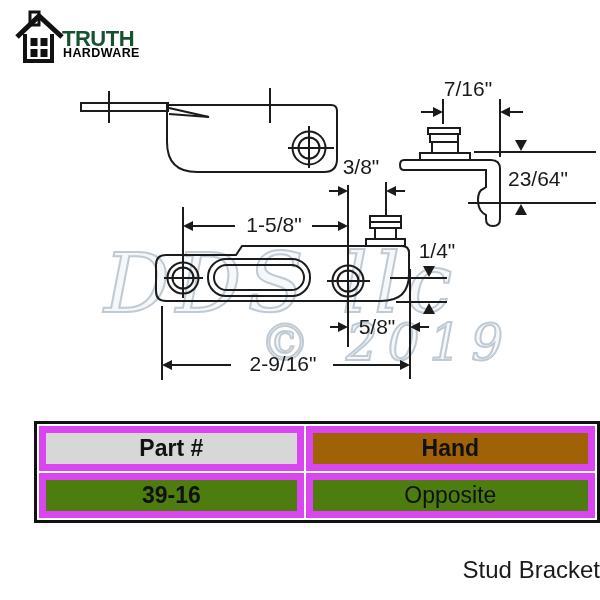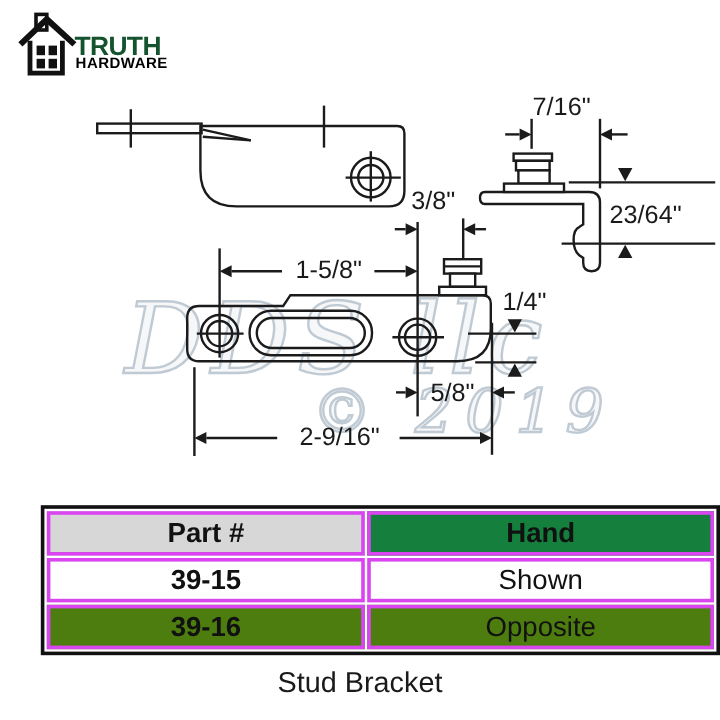--- a/index.html
+++ b/index.html
@@ -22,28 +22,28 @@
   .wm2{left:260px;top:314px;font-size:50px;letter-spacing:10px;}
   svg.drawing{left:0;top:0;z-index:2;}
   svg.logo{left:10px;top:5px;z-index:3;}
   
   .parts-table-wrap{left:34px;top:421px;z-index:3;}
   table.parts{
     border-collapse:separate;border-spacing:2px;
     border:3px solid #111;background:#fff;
   }
   table.parts td{
-    border:3px solid #d946ef;text-align:center;vertical-align:middle;
+    border:7px solid #d946ef;text-align:center;vertical-align:middle;
     height:31px;padding:0 24px;font-size:23px;
   }
   td.hdr{background:#d7d7d7;font-weight:700;width:250px;}
-  td.hdr2{background:#15803d;font-weight:700;width:268px;}
+  td.hdr2{background:#a16207;font-weight:700;width:268px;}
   td.part{font-weight:700;}
   tr.alt td{background:#4d7c0f;}
-  .caption{left:0;top:556px;width:600px;text-align:center;font-size:24px;color:#1a1a1a;z-index:3;}
+  .caption{left:0;top:556px;width:600px;text-align:right;font-size:24px;color:#1a1a1a;z-index:3;}
   text.dim{font-size:21px;fill:#1a1a1a;font-family:"Liberation Sans",sans-serif;}
 </style>
 </head>
 <body>
 
 <div class="abs wm wm1">DDS llc</div>
 <div class="abs wm wm2">© 2019</div>
 
 <svg class="abs drawing" width="600" height="415" viewBox="0 0 600 415" stroke="#1b1b1b" fill="none" stroke-width="2">
 
@@ -165,24 +165,20 @@
 <div class="abs brand-top">TRUTH</div>
 <div class="abs brand-bottom">HARDWARE</div>
 
 <div class="abs parts-table-wrap">
   <table class="parts">
     <tbody>
       <tr>
         <td class="hdr">Part #</td>
         <td class="hdr2">Hand</td>
       </tr>
-      <tr>
-        <td class="part">39-15</td>
-        <td>Shown</td>
-      </tr>
       <tr class="alt">
         <td class="part">39-16</td>
         <td>Opposite</td>
       </tr>
     </tbody>
   </table>
 </div>
 
 <div class="abs caption">Stud Bracket</div>
 

